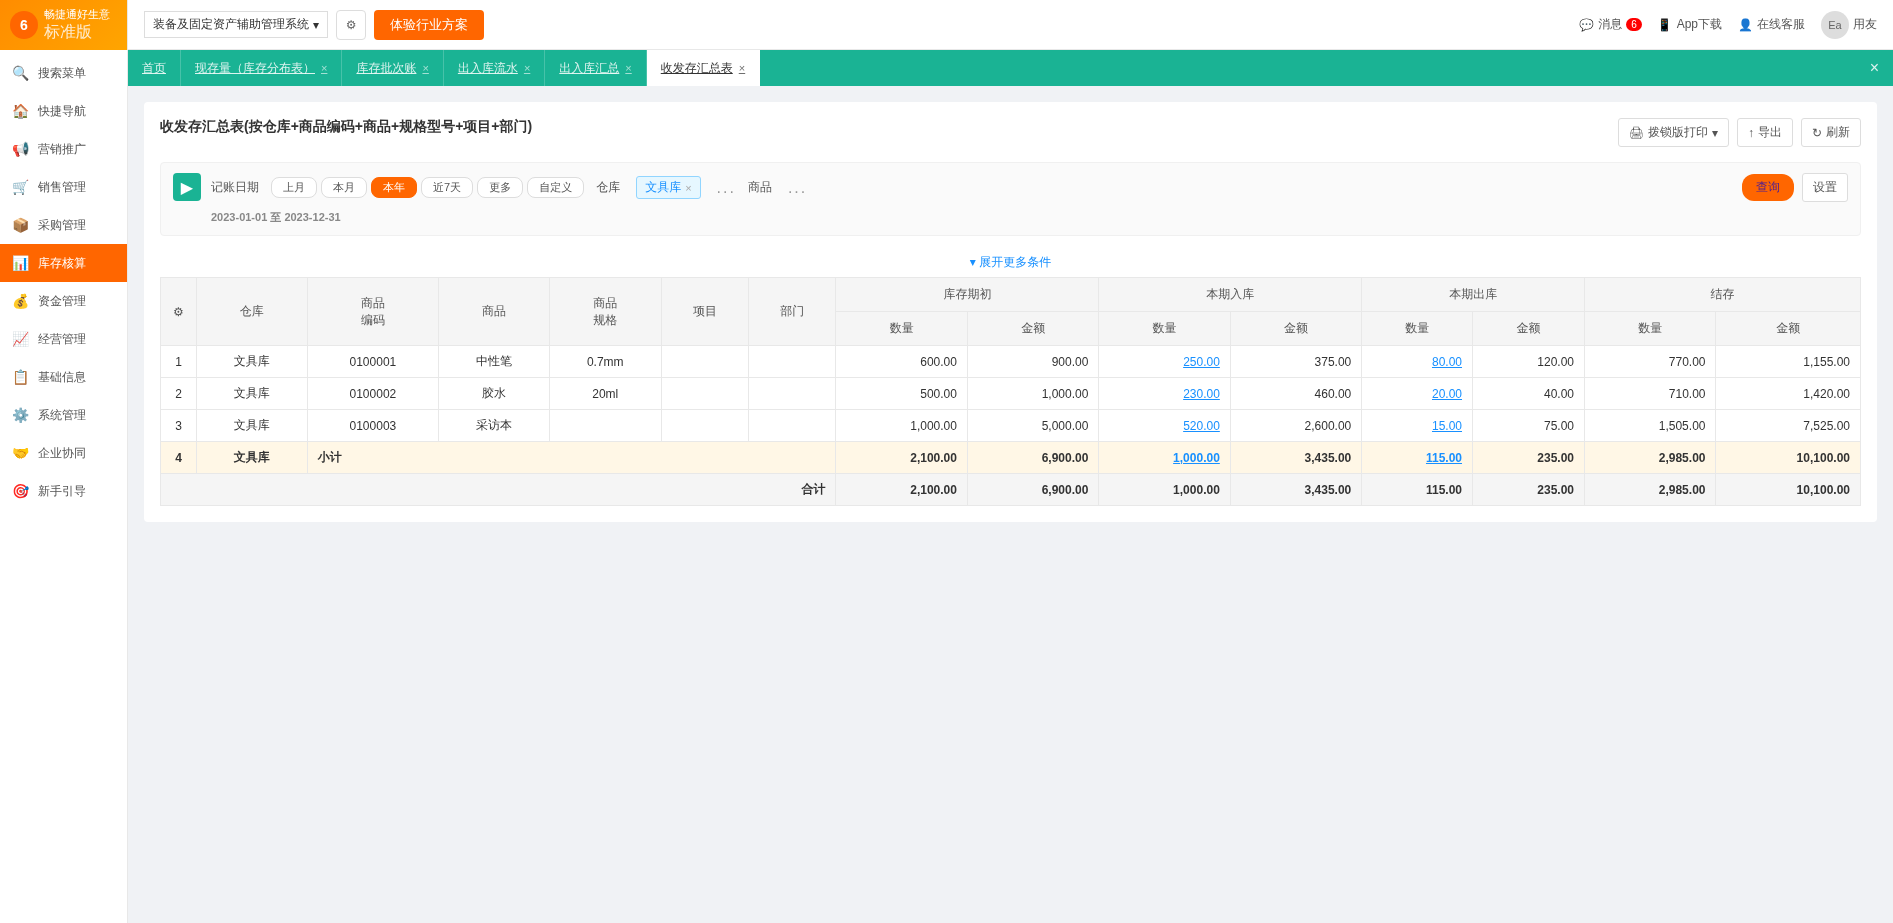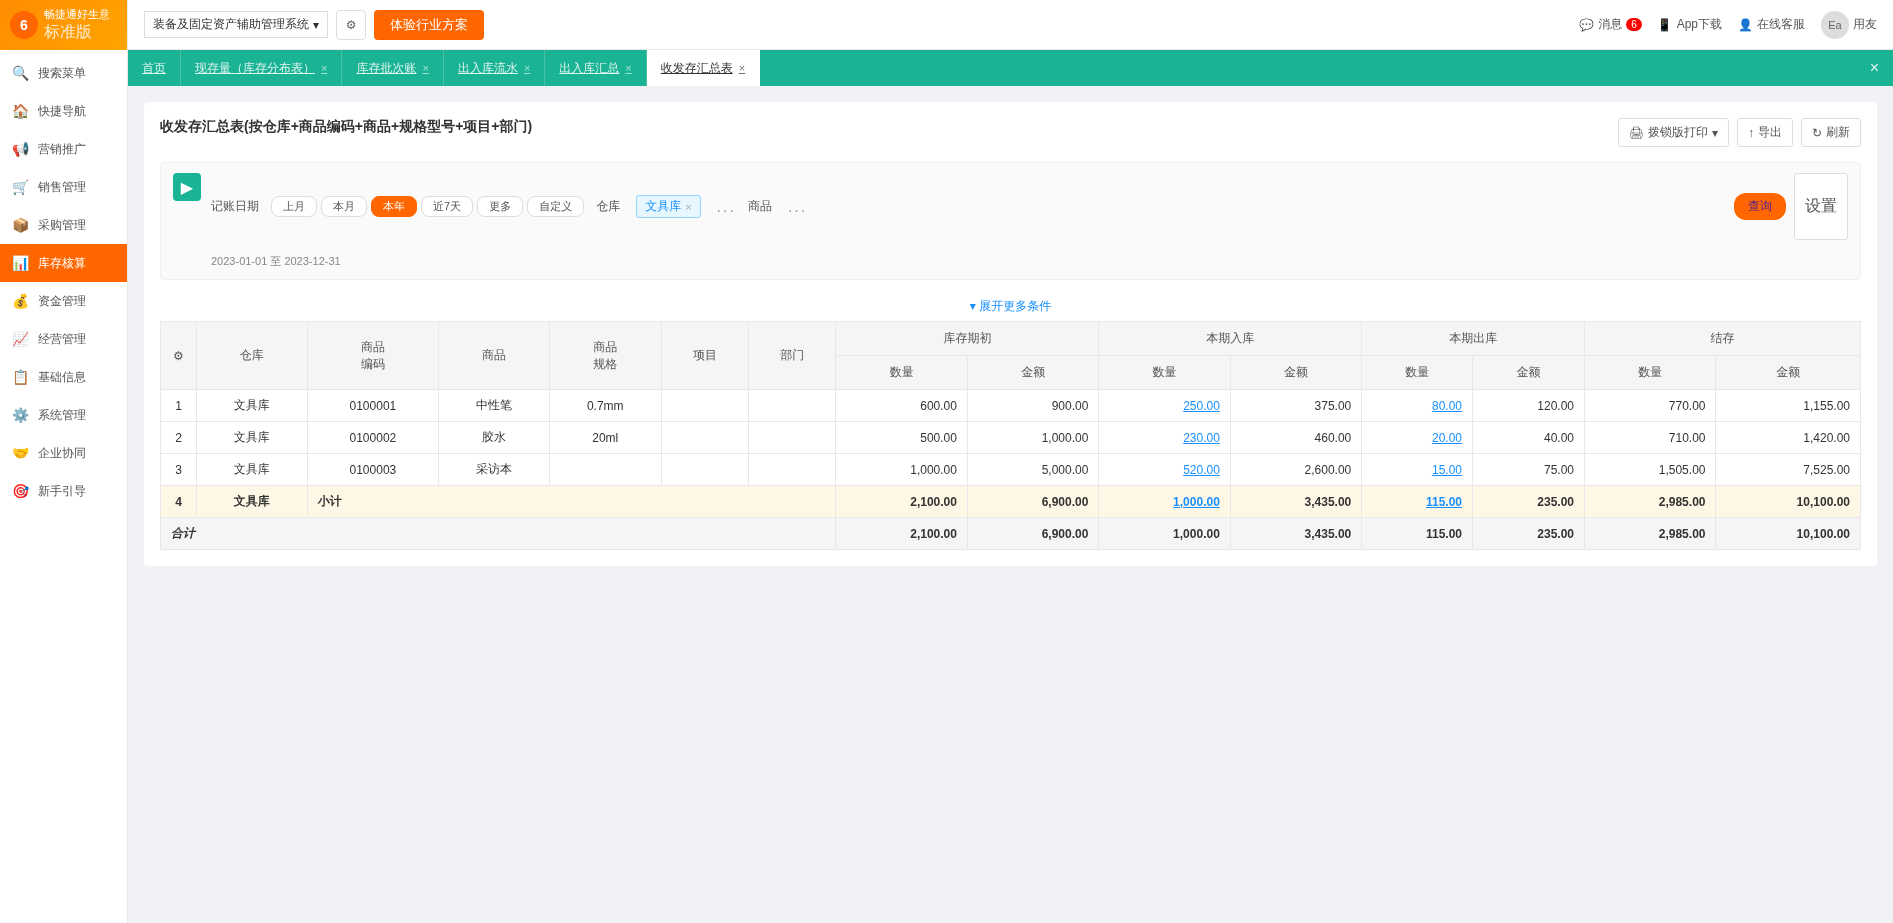--- a/index.html
+++ b/index.html
@@ -53,21 +53,21 @@
     .date-range { font-size: 11px; color: #888; }
     .warehouse-tag { display: inline-flex; align-items: center; gap: 4px; background: #e6f7ff; border: 1px solid #91d5ff; border-radius: 3px; padding: 2px 8px; font-size: 12px; color: #1890ff; }
     .warehouse-tag .tag-close { cursor: pointer; color: #aaa; font-size: 11px; }
     .filter-dots { color: #999; font-size: 16px; cursor: pointer; letter-spacing: 2px; }
     .expand-row { text-align: center; padding: 6px 0; }
     .expand-btn { color: #1890ff; font-size: 12px; cursor: pointer; background: none; border: none; }
     .btn-print { border: 1px solid #ddd; background: white; border-radius: 3px; padding: 5px 10px; font-size: 12px; cursor: pointer; color: #555; display: flex; align-items: center; gap: 4px; }
     .btn-export { border: 1px solid #ddd; background: white; border-radius: 3px; padding: 5px 10px; font-size: 12px; cursor: pointer; color: #555; display: flex; align-items: center; gap: 4px; }
     .btn-refresh { border: 1px solid #ddd; background: white; border-radius: 3px; padding: 5px 10px; font-size: 12px; cursor: pointer; color: #555; display: flex; align-items: center; gap: 4px; }
     .btn-query { background: #ff6600; color: #4c1d95; border: none; border-radius: 12px; padding: 5px 14px; font-size: 12px; cursor: pointer; }
-    .btn-settings { border: 1px solid #ddd; background: white; border-radius: 3px; padding: 22px 10px; font-size: 16px; cursor: pointer; color: #555; }
+    .btn-settings { border: 1px solid #ddd; background: white; border-radius: 3px; padding: 5px 10px; font-size: 12px; cursor: pointer; color: #555; }
 
     
     .data-table { width: 100%; border-collapse: collapse; font-size: 12px; }
     .data-table th { background: #f5f5f5; border: 1px solid #e8e8e8; padding: 8px 10px; text-align: center; color: #555; font-weight: normal; white-space: nowrap; }
     .data-table td { border: 1px solid #e8e8e8; padding: 7px 10px; text-align: center; color: #333; white-space: nowrap; }
     .data-table .num-cell { text-align: right; font-variant-numeric: tabular-nums; }
     .data-table .link-cell { color: #1890ff; cursor: pointer; text-decoration: underline; }
     .subtotal-row td { background: #fff7e6; font-weight: bold; }
     .total-row td { background: #f5f5f5; font-weight: bold; }
     .col-settings { width: 36px; background: #f5f5f5; cursor: pointer; }
@@ -241,21 +241,21 @@
           </div>
           <div style="display:flex; align-items:center; gap:16px;">
             <span class="filter-label">商品</span>
             <span class="filter-dots">...</span>
           </div>
           <div style="display:flex; align-items:center; gap:8px; margin-left:auto;">
             <button class="btn-query">查询</button>
             <button class="btn-settings">设置</button>
           </div>
         </div>
-        <div style="margin-top:14px;">
+        <div style="margin-top:8px;font-weight:bold;">
           <span class="date-range">2023-01-01 至 2023-12-31</span>
         </div>
       </div>
     </div>
 
     <div class="expand-row">
       <button class="expand-btn">
         <span>▾</span>
         <span>展开更多条件</span>
       </button>
@@ -354,21 +354,21 @@
             <td class="num-cell">3,435.00</td>
             <td class="num-cell link-cell">115.00</td>
             <td class="num-cell">235.00</td>
             <td class="num-cell">2,985.00</td>
             <td class="num-cell">10,100.00</td>
           </tr>
         </tbody>
 
         <tfoot>
           <tr class="total-row">
-            <td colspan="7" style="text-align:left; font-weight:bold;font-style:italic;">合计</td>
+            <td colspan="7" style="text-align:right; font-weight:bold;">合计</td>
             <td class="num-cell">2,100.00</td>
             <td class="num-cell">6,900.00</td>
             <td class="num-cell">1,000.00</td>
             <td class="num-cell">3,435.00</td>
             <td class="num-cell">115.00</td>
             <td class="num-cell">235.00</td>
             <td class="num-cell">2,985.00</td>
             <td class="num-cell">10,100.00</td>
           </tr>
         </tfoot>

